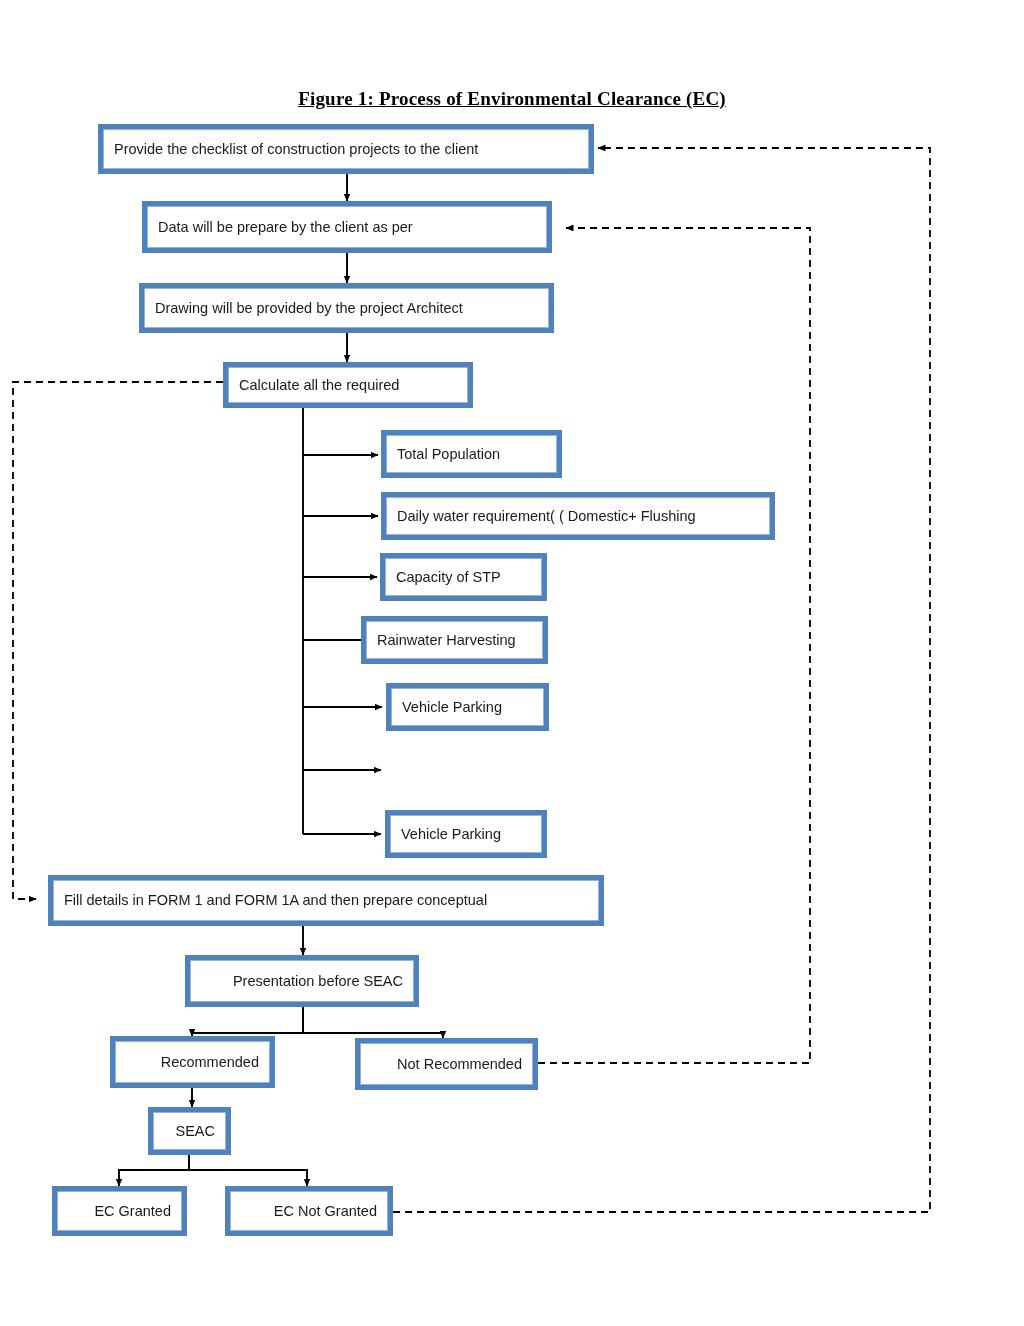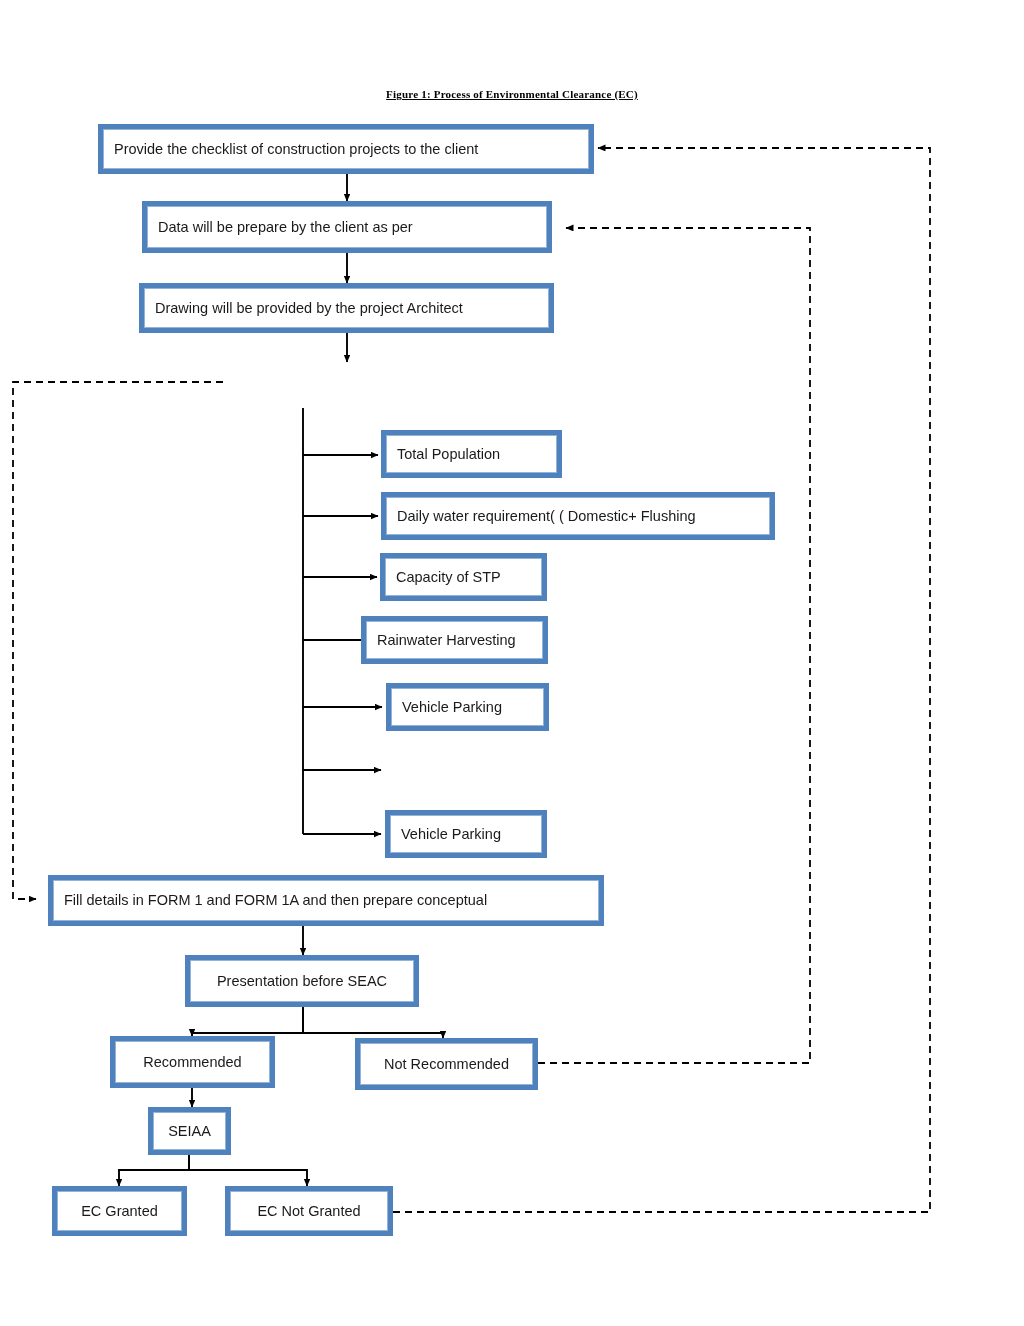--- a/index.html
+++ b/index.html
@@ -16,21 +16,21 @@
     overflow: hidden;
   }
   #figure-title {
     position: absolute;
     left: 0;
     top: 88px;
     width: 1024px;
     text-align: center;
     font-family: "Liberation Serif", serif;
     font-weight: bold;
-    font-size: 11px;
+    font-size: 19px;
     color: #000000;
     text-decoration: underline;
     letter-spacing: 0.2px;
   }
   
   .node {
     position: absolute;
     box-sizing: border-box;
     background: #4F81BD;
     padding: 5px;
@@ -45,21 +45,21 @@
     align-items: center;
     padding: 0 10px;
   }
   .node .label {
     font-family: "Liberation Sans", sans-serif;
     font-size: 14.5px;
     color: #1a1a1a;
     line-height: 1.15;
     white-space: nowrap;
   }
-  .node.center > .inner { justify-content: center; }
+  .node.center > .inner { justify-content: flex-end; }
   svg.wires {
     position: absolute;
     left: 0;
     top: 0;
     width: 1024px;
     height: 1326px;
     pointer-events: none;
   }
 </style>
 </head>
@@ -123,20 +123,25 @@
       <span class="label">Data will be prepare by the client as per</span>
     </div>
   </div>
 
   <div class="node" style="left:139px; top:283px; width:415px; height:50px;">
     <div class="inner">
       <span class="label">Drawing will be provided by the project Architect</span>
     </div>
   </div>
 
+  <div class="node" style="left:223px; top:362px; width:250px; height:46px;">
+    <div class="inner">
+      <span class="label">Calculate all the required</span>
+    </div>
+  </div>
 
   <div class="node" style="left:381px; top:430px; width:181px; height:48px;">
     <div class="inner">
       <span class="label">Total Population</span>
     </div>
   </div>
 
   <div class="node" style="left:380px; top:553px; width:167px; height:48px;">
     <div class="inner">
       <span class="label">Capacity of STP</span>
@@ -187,21 +192,21 @@
   </div>
 
   <div class="node center" style="left:355px; top:1038px; width:183px; height:52px;">
     <div class="inner">
       <span class="label">Not Recommended</span>
     </div>
   </div>
 
   <div class="node center" style="left:148px; top:1107px; width:83px; height:48px;">
     <div class="inner">
-      <span class="label">SEIAA</span>
+      <span class="label">SEAC</span>
     </div>
   </div>
 
   <div class="node center" style="left:52px; top:1186px; width:135px; height:50px;">
     <div class="inner">
       <span class="label">EC Granted</span>
     </div>
   </div>
 
   <div class="node center" style="left:225px; top:1186px; width:168px; height:50px;">

